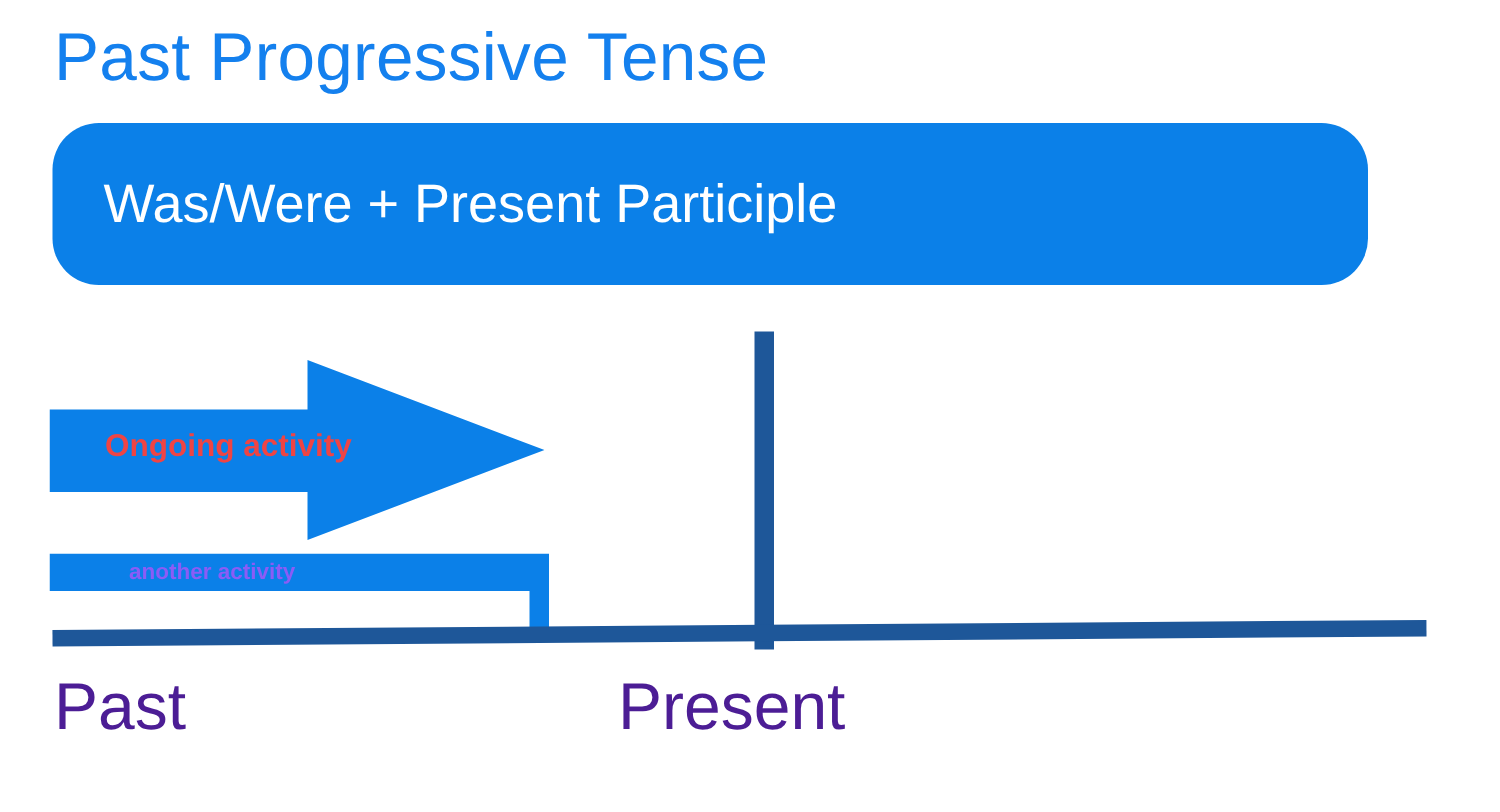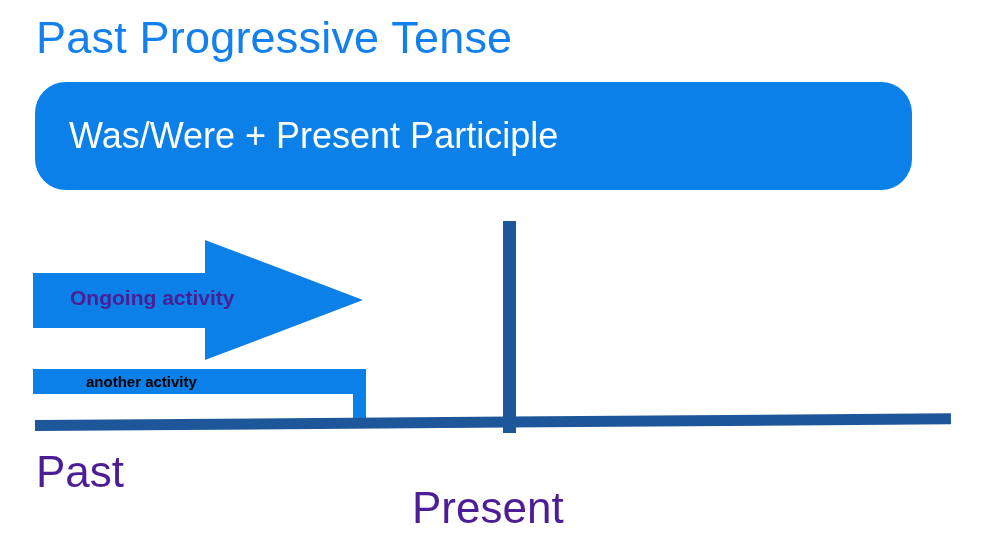--- a/index.html
+++ b/index.html
@@ -76,21 +76,21 @@
     width: 330px;
     height: 124px;
   }
   .ongoing-label {
     position: absolute;
     left: 70px;
     top: 285px;
     font-size: 21px;
     line-height: 26px;
     font-weight: bold;
-    color: #4c1d95;
+    color: #ef4444;
     white-space: nowrap;
   }
 
   
   .another-bar {
     position: absolute;
     left: 33px;
     top: 369px;
     width: 333px;
     height: 58px;
@@ -100,21 +100,21 @@
     width: 333px;
     height: 58px;
   }
   .another-label {
     position: absolute;
     left: 86px;
     top: 372px;
     font-size: 15px;
     line-height: 19px;
     font-weight: bold;
-    color: #000000;
+    color: #8b5cf6;
     white-space: nowrap;
   }
 
   
   .present-tick {
     position: absolute;
     left: 503px;
     top: 221px;
     width: 13px;
     height: 212px;
@@ -136,21 +136,21 @@
   
   .axis-label {
     position: absolute;
     font-size: 44px;
     line-height: 52px;
     color: #4c1d95;
     white-space: nowrap;
     font-weight: 400;
   }
   .axis-label.past    { left: 36px;  top: 446px; }
-  .axis-label.present { left: 412px; top: 446px; margin-top: 36px; }
+  .axis-label.present { left: 412px; top: 446px; }
   .axis-label.future  { left: 814px; top: 446px; }
 </style>
 </head>
 <body>
 
 <div id="slide">
 
   <div class="slide-title">Past Progressive Tense</div>
 
   <div class="formula-banner">

